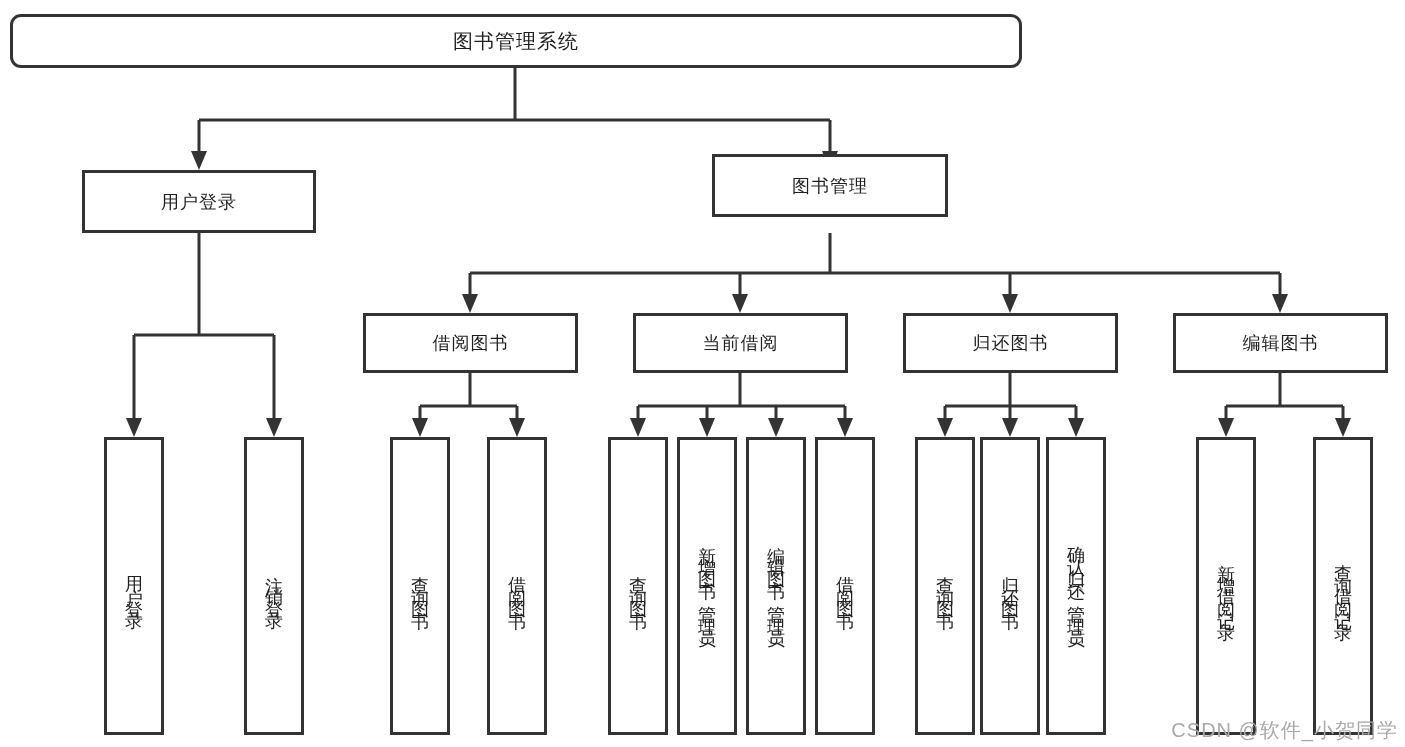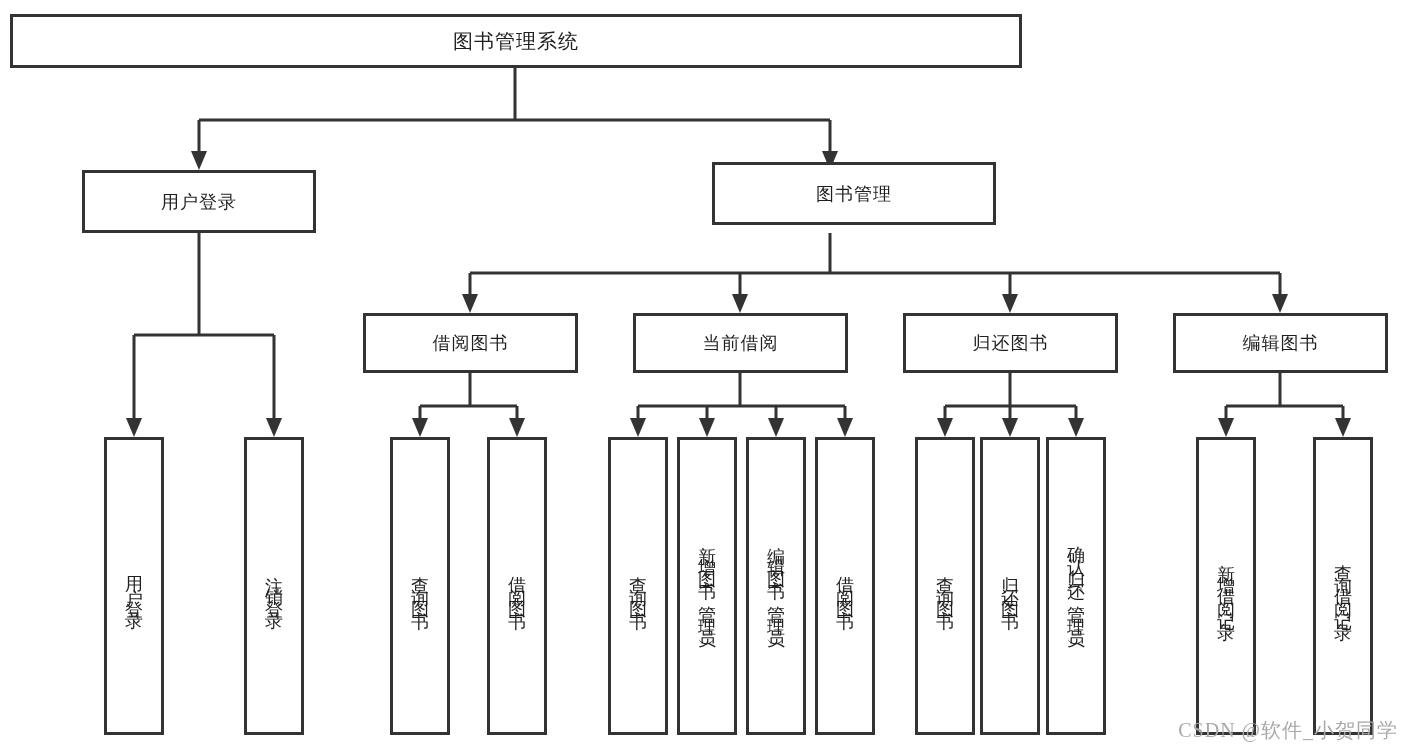--- a/index.html
+++ b/index.html
@@ -38,31 +38,30 @@
     letter-spacing: 1px;
     color: #1f1f1f;
     z-index: 2;
   }
   .box .vert {
     writing-mode: vertical-rl;
     text-orientation: mixed;
     letter-spacing: 12px;
     line-height: 1;
   }
-  .root-box { font-size: 20px; }
+  .root-box { font-size: 20px; border-radius: 11px; }
   .watermark {
     position: absolute;
     right: 7px;
     bottom: 3px;
     font-size: 20px;
     color: #a9a9a9;
     letter-spacing: 1px;
     z-index: 5;
     white-space: nowrap;
-    font-family: Liberation Serif, serif;
   }
 </style>
 </head>
 <body>
 
 <div class="canvas">
 
   <svg class="connectors" viewBox="0 0 1405 747" aria-hidden="true">
 
     <path d="M515 68 V120 M199 120 H830 M199 120 V153 M830 120 V153"></path>
@@ -99,21 +98,21 @@
     <polygon points="1335,418 1351,418 1343,437"></polygon>
   </svg>
 
   <div class="box root-box" style="left:10px; top:14px; width:1012px; height:54px">
     <span>图书管理系统</span>
   </div>
 
   <div class="box" style="left:82px; top:170px; width:234px; height:63px">
     <span>用户登录</span>
   </div>
-  <div class="box" style="left:712px; top:162px; width:284px; height:63px">
+  <div class="box" style="left:712px; top:154px; width:236px; height:63px">
     <span>图书管理</span>
   </div>
 
   <div class="box" style="left:363px; top:313px; width:215px; height:60px">
     <span>借阅图书</span>
   </div>
   <div class="box" style="left:633px; top:313px; width:215px; height:60px">
     <span>当前借阅</span>
   </div>
   <div class="box" style="left:903px; top:313px; width:215px; height:60px">

